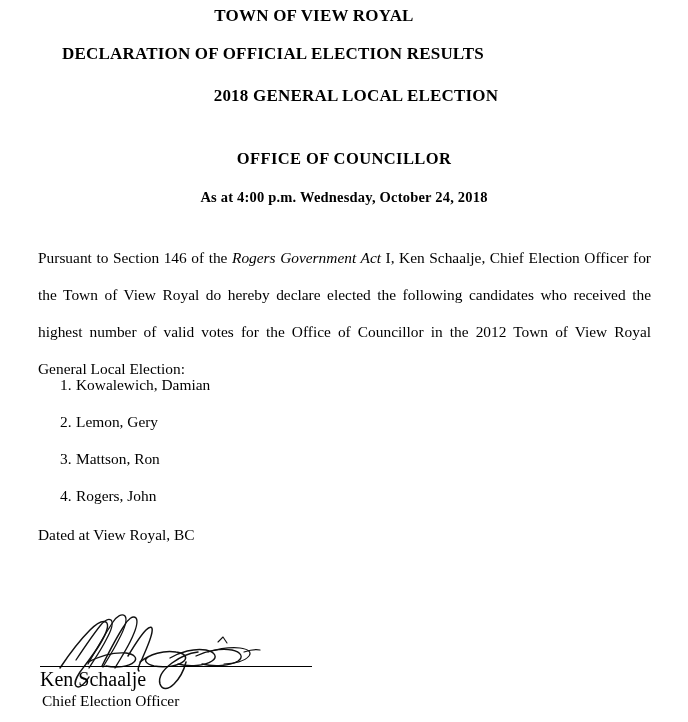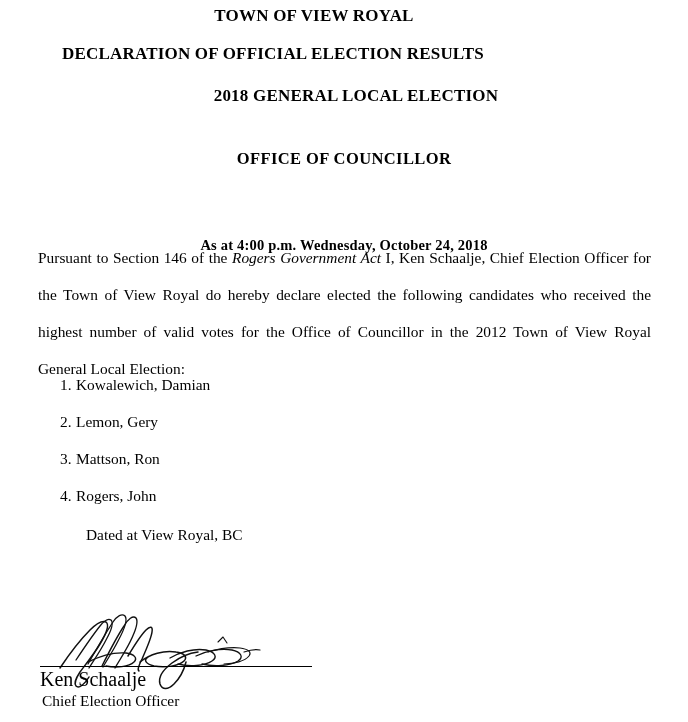--- a/index.html
+++ b/index.html
@@ -34,21 +34,21 @@
   }
   .heading {
     text-align: center;
     font-weight: bold;
     letter-spacing: 0.2px;
   }
   .h-town   { position: absolute; top: 6px;   left: 0; width: 628px; font-size: 17px; }
   .h-decl   { position: absolute; top: 44px;  left: 0; width: 546px; font-size: 17px; }
   .h-year   { position: absolute; top: 86px;  left: 0; width: 688px; font-size: 17px; padding-left: 12px; }
   .h-office { position: absolute; top: 149px; left: 0; width: 688px; font-size: 16.5px; letter-spacing: 0.4px; }
-  .h-asat   { position: absolute; top: 189px; left: 0; width: 688px; font-size: 14.5px; margin-top: 48px; }
+  .h-asat   { position: absolute; top: 189px; left: 0; width: 688px; font-size: 14.5px; }
 
   
   .body-para {
     position: absolute;
     left: 38px;
     top: 224px;
     width: 613px;
     font-size: 15.4px;
     line-height: 37px;
     text-align: justify;
@@ -83,21 +83,20 @@
   .candidate-list .nm { display: inline-block; }
 
   
   .dated-block {
     position: absolute;
     left: 38px;
     top: 522px;
     width: 450px;
     font-size: 15.4px;
     line-height: 25px;
-    margin-left: 48px;
   }
   .dated-block sup {
     font-size: 9.6px;
     vertical-align: 6px;
     line-height: 0;
   }
 
   
   .signature-area {
     position: absolute;

